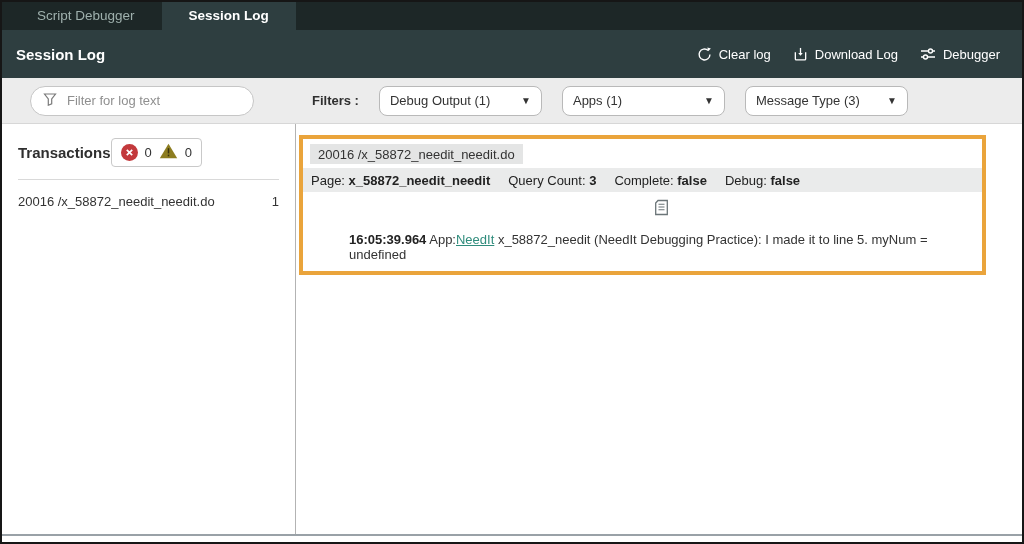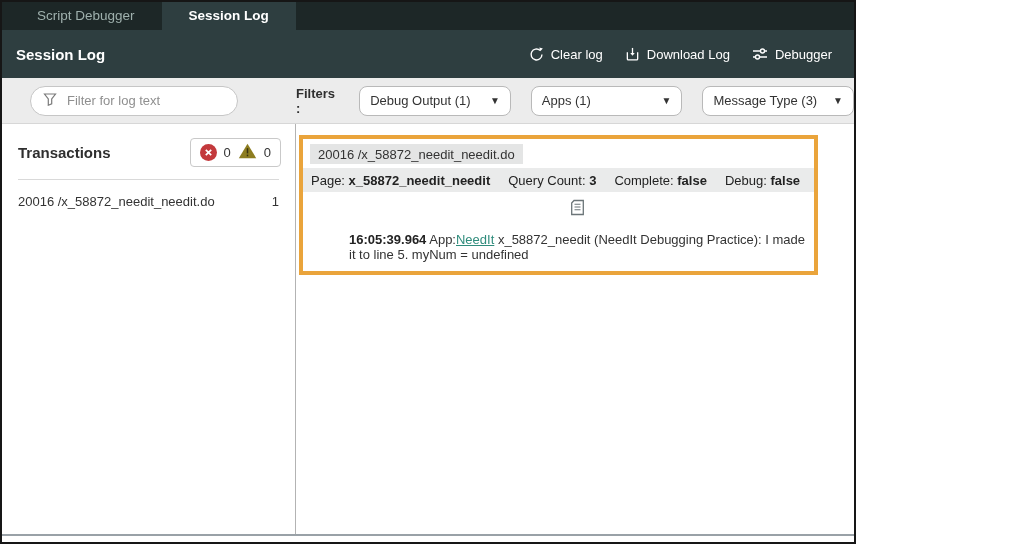--- a/index.html
+++ b/index.html
@@ -1,18 +1,18 @@
 <!DOCTYPE html>
 <html><head>
 <meta charset="utf-8">
 <style>
   * { box-sizing: border-box; }
   body { margin: 0; background: #ffffff; font-family: "Liberation Sans", sans-serif; }
   .screen {
-    width: 856px; height: 544px;
+    width: 1024px; height: 544px;
     border: 2px solid #161616;
     background: #ffffff;
     display: flex; flex-direction: column;
     overflow: hidden;
     font-size: 13px; color: #333;
   }
   
   .tabstrip { height: 28px; background: #1d2727; display: flex; padding-left: 8px; flex: 0 0 auto; }
   .tab { padding: 0 27px; line-height: 28px; font-size: 13.5px; color: #9fb0ad; cursor: pointer; white-space: nowrap; }
   .tab.active { background: #2e3e40; color: #ffffff; font-weight: bold; }
@@ -27,21 +27,21 @@
   .search { width: 224px; height: 30px; background: #fff; border: 1px solid #c6c6c6; border-radius: 15px; display: flex; align-items: center; gap: 8px; padding: 0 12px; }
   .search input { border: none; outline: none; background: transparent; width: 100%; font-size: 13px; color: #7f1d1d; font-family: inherit; }
   .search input::placeholder { color: #8f8f8f; }
   .filters-label { margin-left: 58px; font-weight: bold; color: #2f2f2f; }
   .dropdown { margin-left: 20px; width: 163px; height: 30px; background: #fff; border: 1px solid #b9b9b9; border-radius: 8px; display: flex; align-items: center; justify-content: space-between; padding: 0 10px; color: #333; cursor: pointer; }
   .dropdown:first-of-type { margin-left: 12px; }
   .caret { font-size: 10px; color: #333; }
   
   .content { flex: 1 1 auto; display: flex; min-height: 0; }
   .left { width: 294px; flex: 0 0 294px; border-right: 1px solid #b3b3b3; background: #fff; }
-  .left-head { display: flex; align-items: center; justify-content: space-between; padding: 14px 14px 0 16px; }
+  .left-head { display: flex; align-items: center; justify-content: flex-start; padding: 14px 14px 0 16px; }
   .tx-title { font-size: 15px; font-weight: bold; color: #2f2f2f; }
   .counts { border: 1px solid #c9c9c9; border-radius: 4px; background: #fff; display: flex; align-items: center; gap: 7px; padding: 4px 9px; color: #333; }
   .err-badge { width: 17px; height: 17px; border-radius: 50%; background: #c3393c; display: inline-flex; align-items: center; justify-content: center; }
   .divider { border-top: 1px solid #d9d9d9; margin: 12px 16px 0 16px; }
   .tx-item { display: flex; justify-content: space-between; padding: 14px 16px; color: #333; cursor: pointer; }
   .main { flex: 1 1 auto; padding: 11px 36px 0 3px; background: #fff; }
   
   .highlight { border: 4px solid #eaa43b; background: #fff; }
   .chip-row { padding: 5px 8px 0 7px; }
   .chip { display: inline-block; background: #e4e5e5; padding: 3px 8px 2px 8px; color: #333; }

